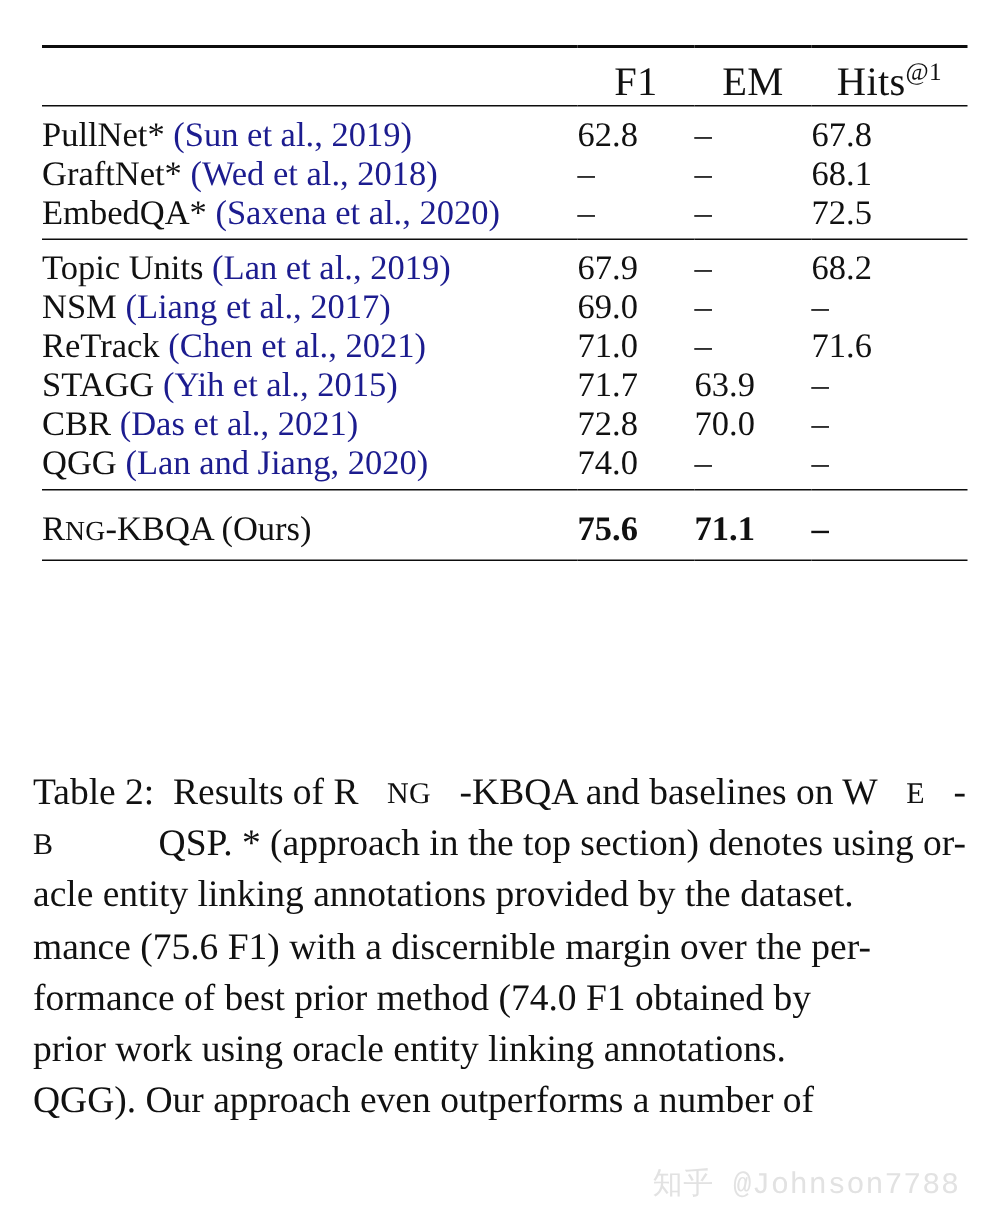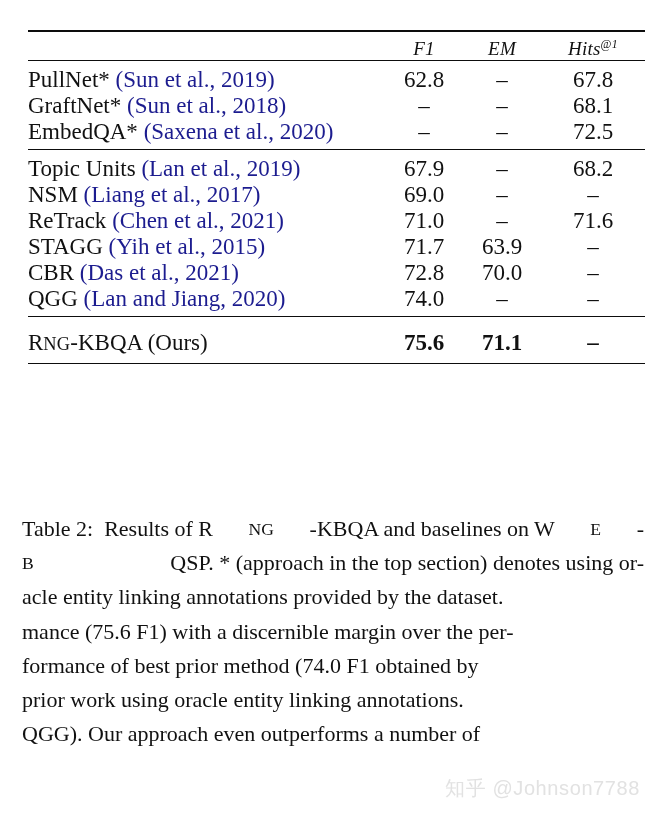--- a/index.html
+++ b/index.html
@@ -47,85 +47,83 @@
   tr.rule-top td   { border-top: 2.4px solid #0d0d0d; }
   tr.rule-mid td   { border-top: 1.1px solid #0d0d0d; }
   tr.rule-sec td   { border-top: 1.1px solid #0d0d0d; }
   tr.rule-bold td  { border-top: 1.9px solid #0d0d0d; }
   tr.rule-end td   { border-top: 1.9px solid #0d0d0d; }
 
   td.spacer { height: 6px; font-size: 0; line-height: 0; }
   td.spacer-sm { height: 4px; font-size: 0; line-height: 0; }
 
   th.colhead {
-    font-size: 19px;
+    font-size: 27px;
     text-align: center;
     padding-bottom: 10px;
     padding-top: 10px;
     letter-spacing: 0.2px;
-    font-style: italic;
   }
   th.colhead.method-head { text-align: left; }
 
   sup.hits-sup {
     font-size: 0.62em;
     vertical-align: super;
     letter-spacing: 0.3px;
   }
 
   td.method {
     font-size: 23px;
     text-align: left;
     padding: 2.6px 0 2.6px 12px;
     white-space: nowrap;
   }
   td.num {
     font-size: 23px;
-    text-align: center;
     padding: 2.6px 0;
   }
 
   .cite { color: #1c1c8f; }
 
   .sc {
     font-size: 0.80em;
     letter-spacing: 0.2px;
   }
 
   tr.ours td.method { padding-top: 7px; padding-bottom: 7px; }
   tr.ours td.num    { padding-top: 7px; padding-bottom: 7px; font-weight: bold; }
   .ours-tag { font-weight: normal; }
 
   
   #caption {
     position: absolute;
     left: 22px;
     top: 512px;
     width: 622px;
-    font-size: 22px;
+    font-size: 25px;
     line-height: 34.2px;
     text-align: justify;
     text-justify: inter-word;
     hyphens: manual;
   }
   #caption .capline { display: block; white-space: nowrap; }
   #caption .capline.just {
     display: flex;
     justify-content: space-between;
   }
   #caption .capline.just > span { white-space: pre; }
 
   
   #watermark {
     position: absolute;
     right: 26px;
     bottom: 18px;
     font-size: 20px;
     color: #e2e2e2;
-    font-family: Liberation Sans, sans-serif;
+    font-family: Liberation Mono, monospace;
     letter-spacing: 0.6px;
     user-select: none;
   }
 </style>
 </head>
 <body>
 
 <div id="table-wrap">
   <table class="results">
     <colgroup>
@@ -157,21 +155,21 @@
           <td class="spacer"></td>
       </tr>
 
       <tr>
         <td class="method"><span>PullNet*</span> <span class="cite">(Sun et al., 2019)</span></td>
         <td class="num">62.8</td>
         <td class="num">–</td>
         <td class="num">67.8</td>
       </tr>
       <tr>
-        <td class="method"><span>GraftNet*</span> <span class="cite">(Sun et al., 2018)</span></td>
+        <td class="method"><span>GraftNet*</span> <span class="cite">(Wed et al., 2018)</span></td>
         <td class="num">–</td>
         <td class="num">–</td>
         <td class="num">68.1</td>
       </tr>
       <tr>
         <td class="method"><span>EmbedQA*</span> <span class="cite">(Saxena et al., 2020)</span></td>
         <td class="num">–</td>
         <td class="num">–</td>
         <td class="num">72.5</td>
       </tr>

